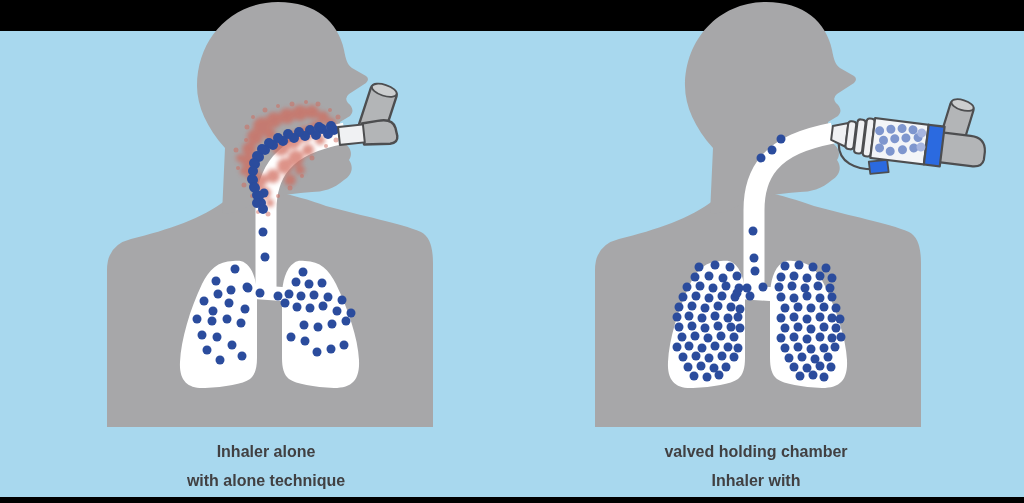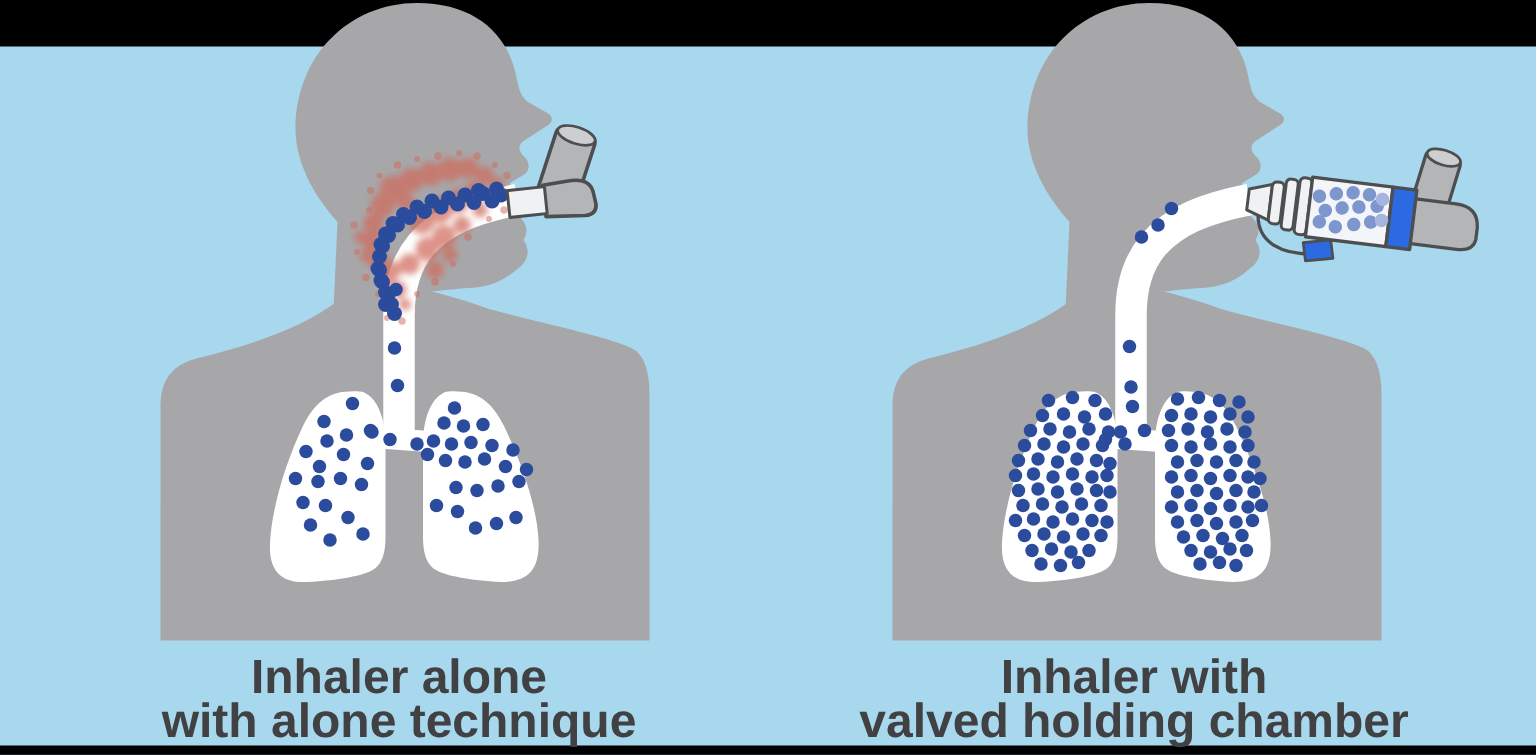--- a/index.html
+++ b/index.html
@@ -1,20 +1,20 @@
 <!DOCTYPE html>
 <html style="--frame: #000000; --sky: #a8d8ee; --body: #a7a7a9; --white: #ffffff; --med-dot: #2b4c9d; --chamber-dot: #7e96ce; --chamber-dot-light: #a6b5e0; --band-blue: #2b6ae0; --irritation: #d06a5c; --device-gray: #b3b5b7; --device-cap: #cccecf; --device-white: #f0f1f3; --chamber-fill: #f3f5f8; --outline: #4d4e50; --caption: #414042;"><head>
 <meta charset="utf-8">
 <style>
   html,body{margin:0;padding:0;background:#000;}
   .stage{position:relative;width:1024px;height:503px;background:var(--frame,#000);overflow:hidden;
          font-family:"Liberation Sans",sans-serif;}
   .stage svg{position:absolute;left:0;top:0;}
   .caption{position:absolute;top:437px;width:400px;text-align:center;
-           font-weight:bold;font-size:32px;line-height:29px;color:var(--caption,#414042);
+           font-weight:bold;font-size:16px;line-height:29px;color:var(--caption,#414042);
            letter-spacing:0px;}
   .caption-left{left:66px;}
   .caption-right{left:556px;}
   .caption span{display:block;}
 </style>
 </head>
 <body>
 
 <div class="stage">
 <svg width="1024" height="503" viewBox="0 0 1024 503">
@@ -375,16 +375,16 @@
           </g>
     </g>
   </g>
 </svg>
 
 <div class="caption caption-left">
   <span>Inhaler alone</span>
   <span>with alone technique</span>
 </div>
 <div class="caption caption-right">
+  <span>valved holding chamber</span>
   <span>Inhaler with</span>
-  <span>valved holding chamber</span>
 </div>
 </div>
 
 </body></html>

